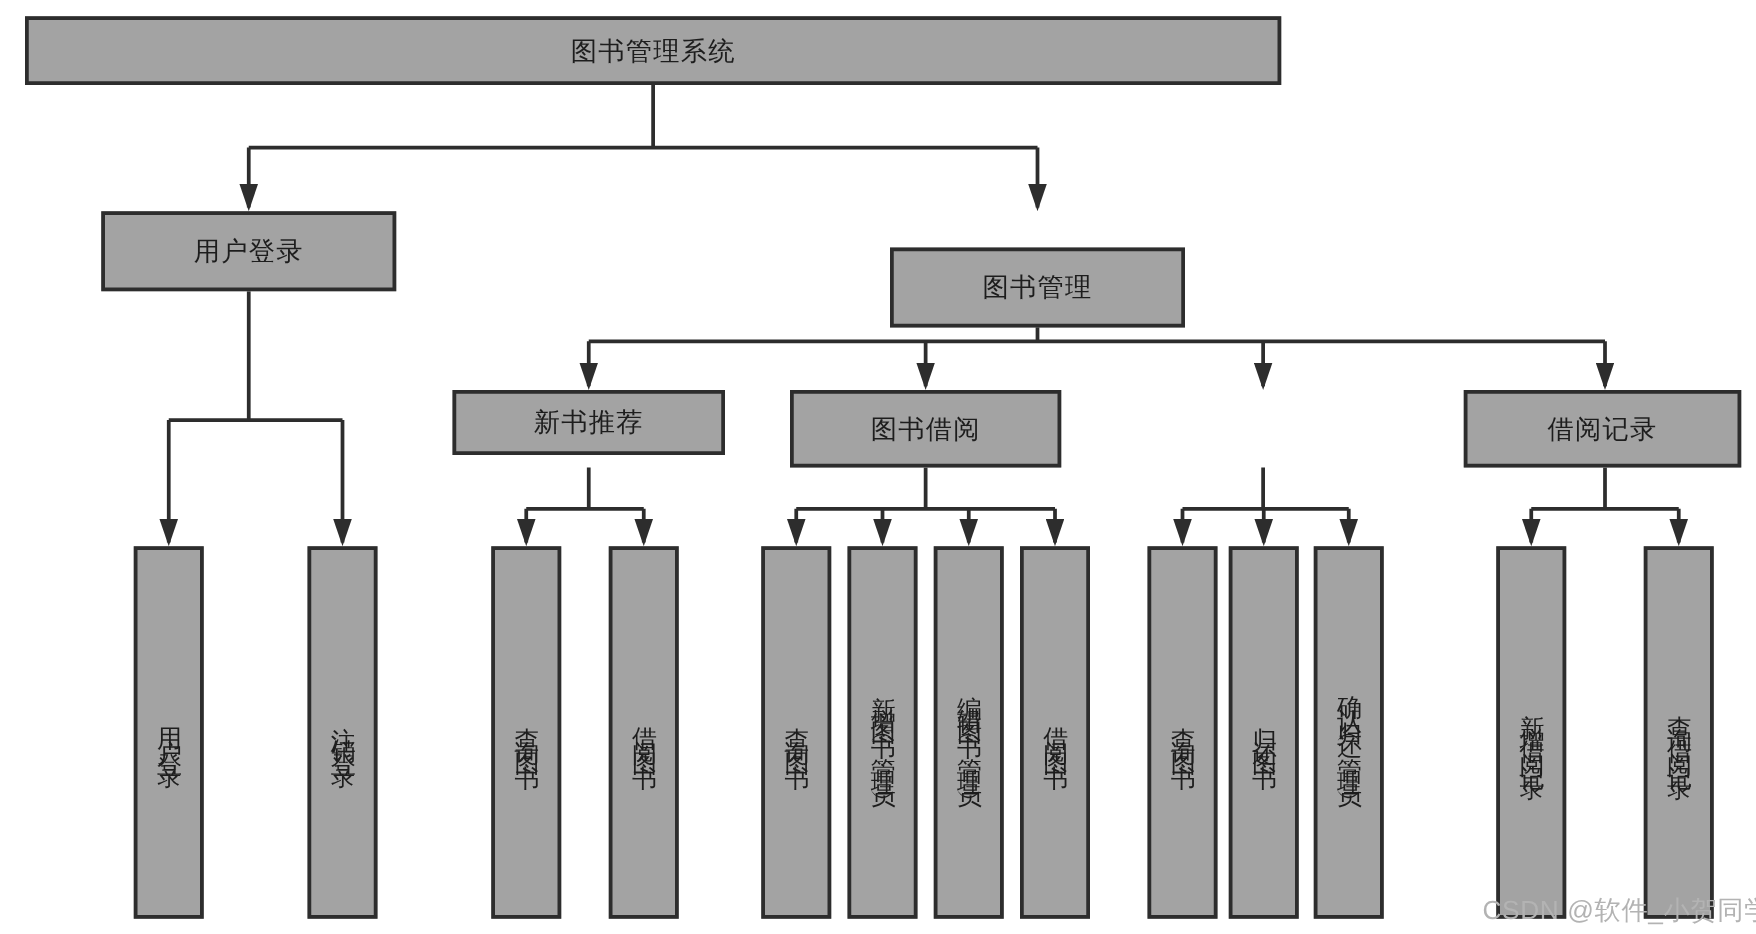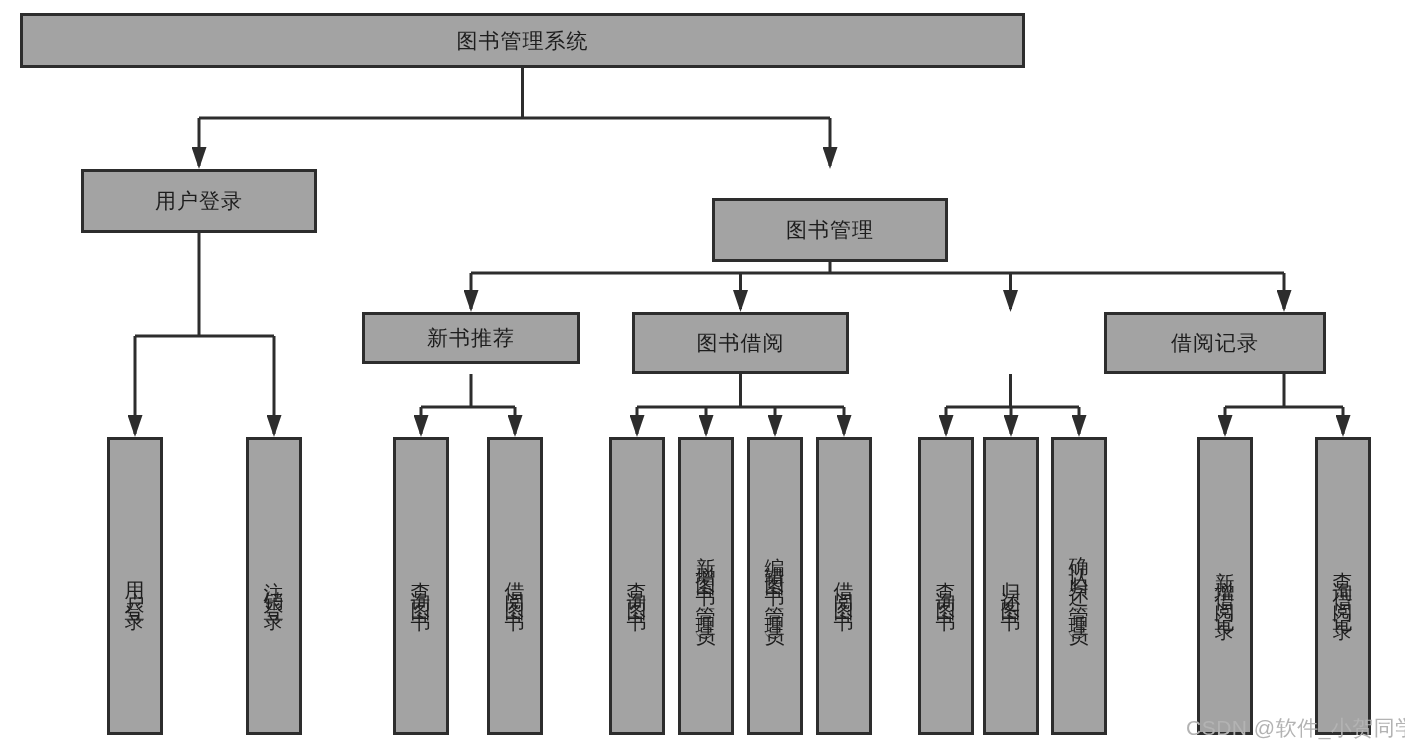--- a/index.html
+++ b/index.html
@@ -35,21 +35,21 @@
     letter-spacing:10px;
     white-space:nowrap;
   }
   
   .n-root{left:20px;top:13px;width:1005px;height:55px;}
   .n-l2-0{left:81px;top:169px;width:236px;height:64px;}
   .n-l2-1{left:712px;top:169px;width:236px;height:64px;margin-top:29px;}
   .n-l3-0{left:362px;top:312px;width:218px;height:52px;}
   .n-l3-1{left:632px;top:312px;width:217px;height:62px;}
   .n-l3-2{left:902px;top:312px;width:217px;height:62px;}
-  .n-l3-3{left:1104px;top:312px;width:222px;height:62px;}
+  .n-l3-3{left:1171px;top:312px;width:222px;height:62px;}
   .n-leaf-0{left:107px;}  .n-leaf-1{left:246px;}
   .n-leaf-2{left:393px;}  .n-leaf-3{left:487px;}
   .n-leaf-4{left:609px;}  .n-leaf-5{left:678px;}
   .n-leaf-6{left:747px;}  .n-leaf-7{left:816px;}
   .n-leaf-8{left:918px;}  .n-leaf-9{left:983px;}
   .n-leaf-10{left:1051px;}
   .n-leaf-11{left:1197px;} .n-leaf-12{left:1315px;}
   .watermark{
     position:absolute;
     left:1186px;top:714px;

